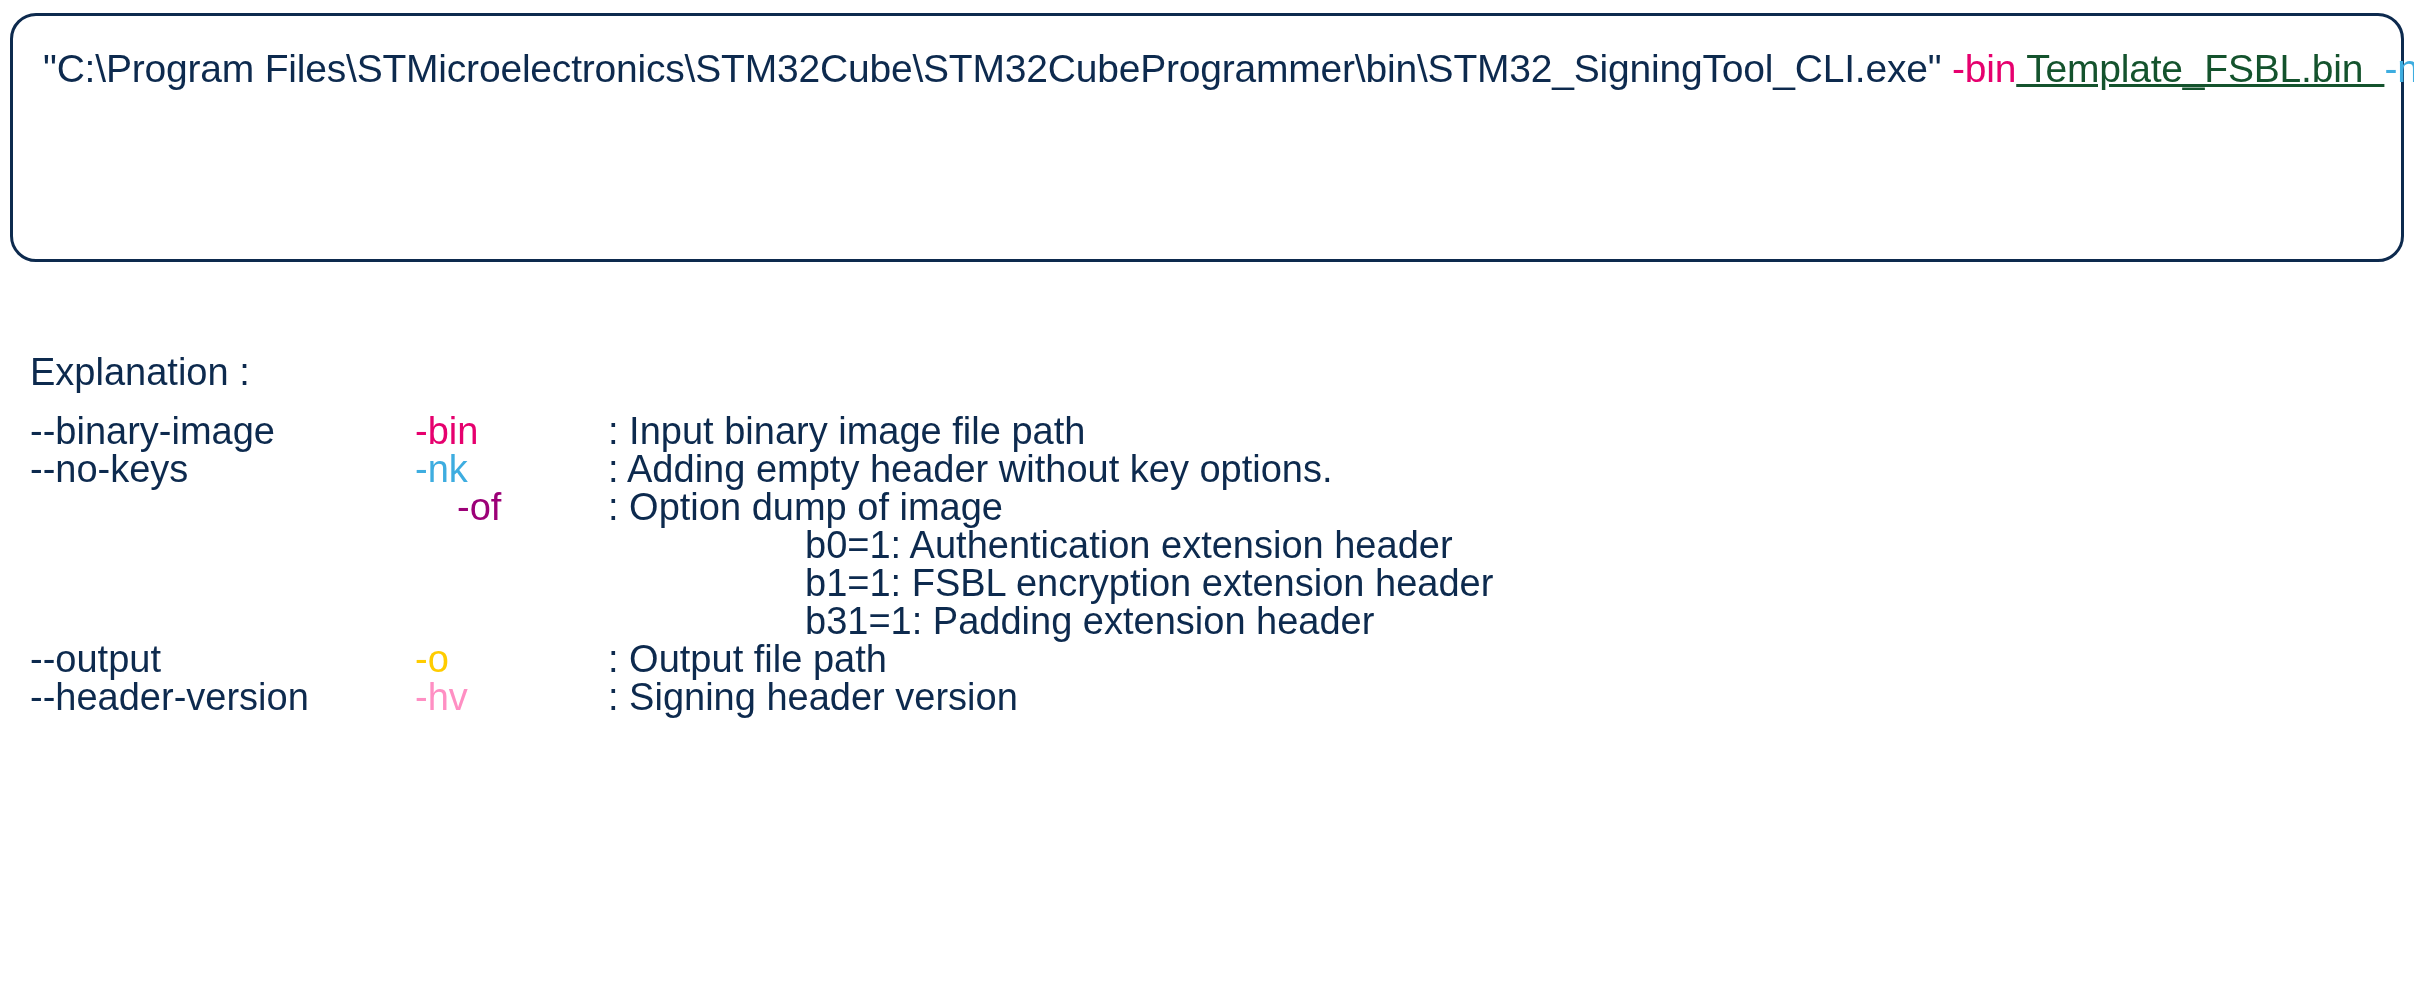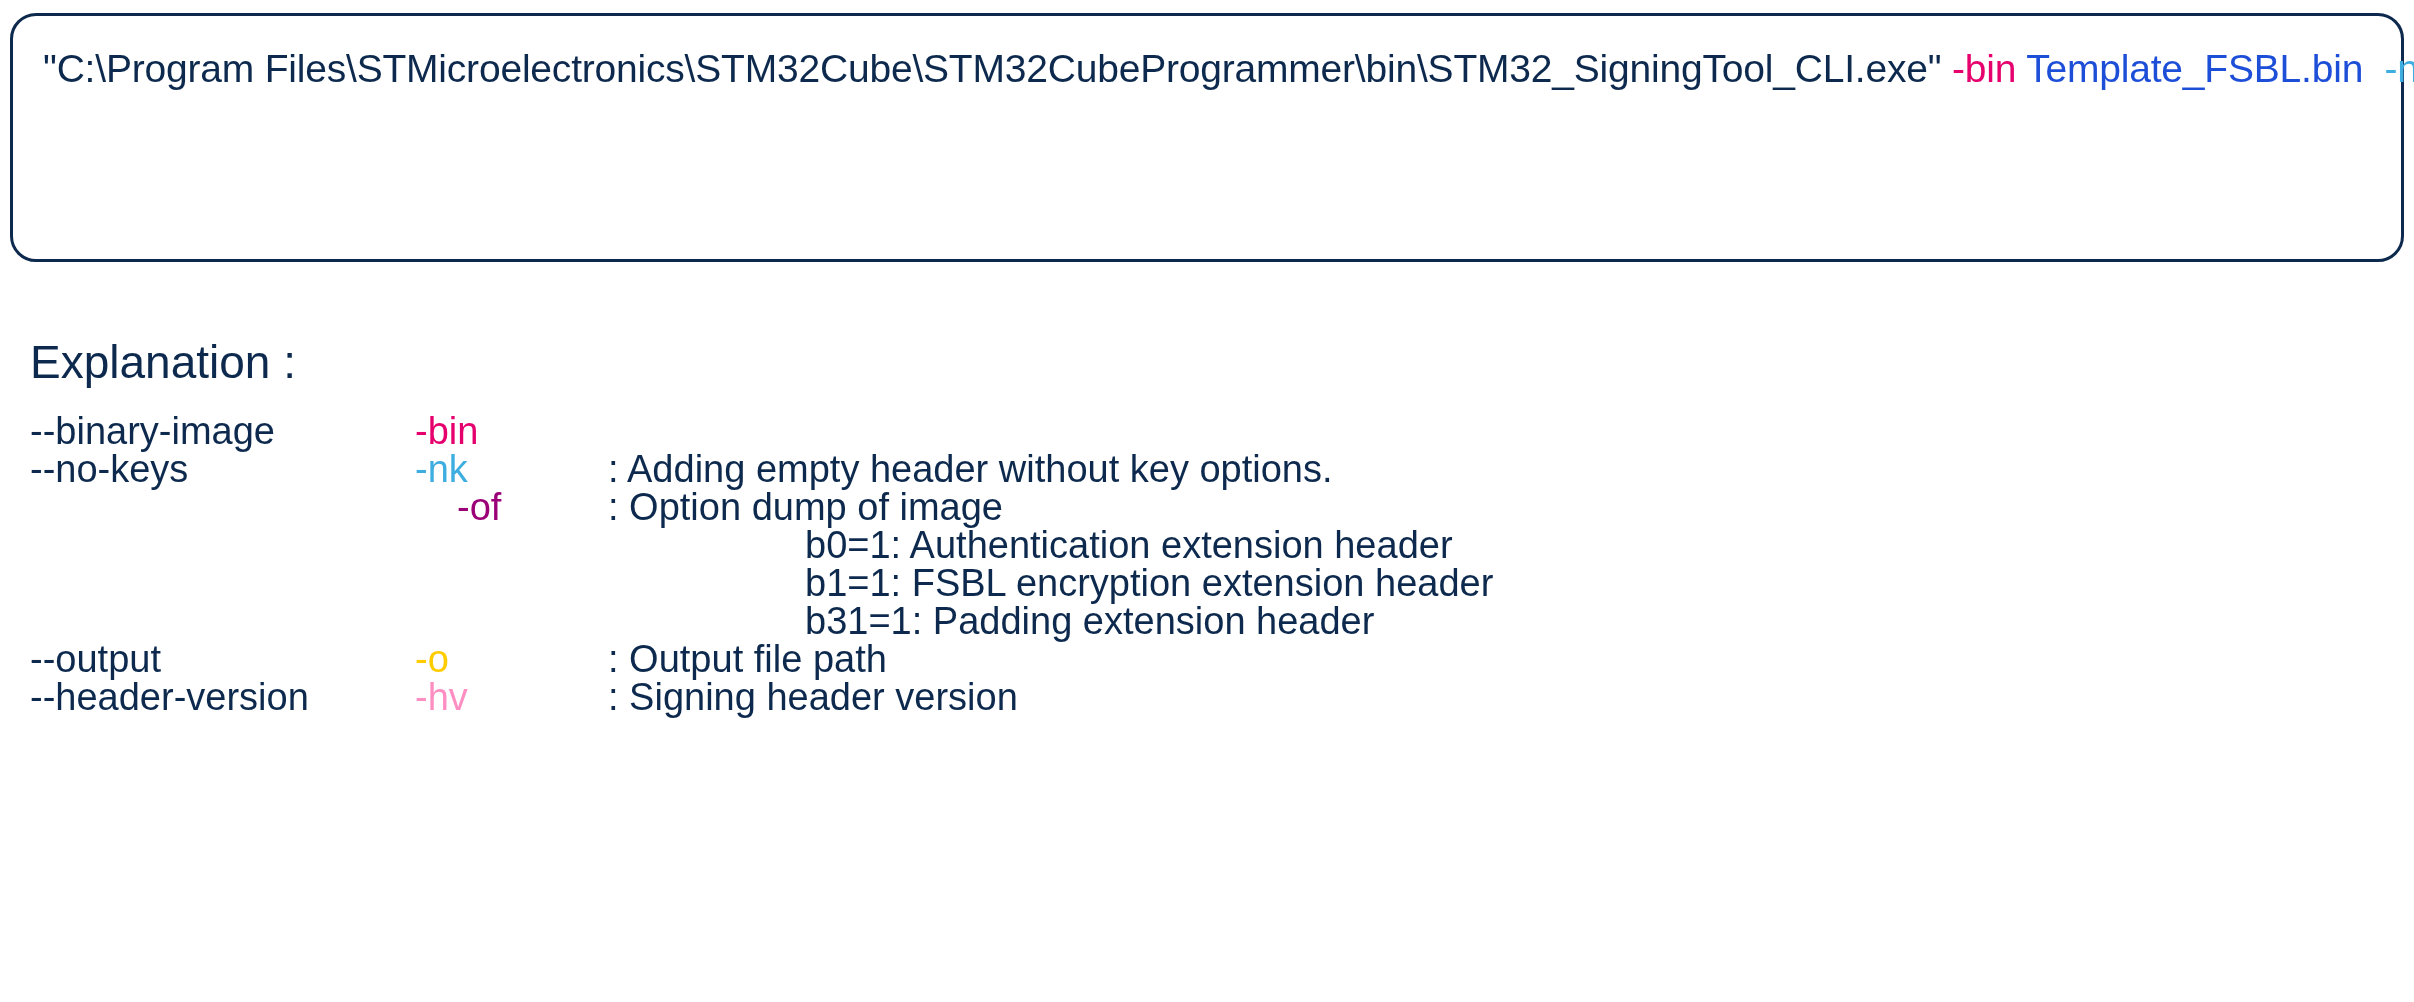--- a/index.html
+++ b/index.html
@@ -39,22 +39,22 @@
     color: #0d2a4e;
     white-space: normal;
     word-break: normal;
   }
   #command-text .tok { white-space: pre; }
 
   
   #explanation-title {
     position: absolute;
     left: 30px;
-    top: 340px;
-    font-size: 46px;
+    top: 350px;
+    font-size: 38px;
     line-height: 44px;
     color: #0d2a4e;
   }
 
   #explanation-table {
     position: absolute;
     left: 30px;
     top: 412px;
     width: 2300px;
     text-decoration: underline;
@@ -97,27 +97,27 @@
     position: absolute;
     left: 775px;
     top: 0;
     color: #0d2a4e;
   }
 </style>
 </head>
 <body>
 
 <div id="command-box">
-  <div id="command-text"><span class="tok" style="color: rgb(13, 42, 78);">"C:\Program Files\STMicroelectronics\STM32Cube\STM32CubeProgrammer\bin\STM32_SigningTool_CLI.exe" </span><span class="tok" style="color: rgb(230, 0, 110);">-bin</span><span class="tok" style="color: #1d4ed8;"> Template_FSBL.bin  </span><span class="tok" style="color: rgb(62, 173, 224);">-nk</span></div>
+  <div id="command-text"><span class="tok" style="color: rgb(13, 42, 78);">"C:\Program Files\STMicroelectronics\STM32Cube\STM32CubeProgrammer\bin\STM32_SigningTool_CLI.exe" </span><span class="tok" style="color: rgb(230, 0, 110);">-bin</span><span class="tok" style="color: #14532d; text-decoration: underline;"> Template_FSBL.bin  </span><span class="tok" style="color: rgb(62, 173, 224);">-nk</span></div>
 </div>
 
 <div id="explanation-title">Explanation :</div>
 
 <div id="explanation-table">
-    <div class="exp-row"><span class="col-long">--binary-image</span><span class="col-short" style="color: rgb(230, 0, 110);">-bin</span></div>
+    <div class="exp-row"><span class="col-long">--binary-image</span><span class="col-short" style="color: rgb(230, 0, 110);">-bin</span><span class="col-desc">: Input binary image file path</span></div>
     <div class="exp-row"><span class="col-long">--no-keys</span><span class="col-short" style="color: rgb(62, 173, 224);">-nk</span><span class="col-desc">: Adding empty header without key options.</span></div>
     <div class="exp-row"><span class="col-short" style="color: rgb(156, 0, 119); margin-left: 42px;">-of</span><span class="col-desc">: Option dump of image</span></div>
     <div class="sub-row"><span class="sub-text">b0=1: Authentication extension header</span></div>
     <div class="sub-row"><span class="sub-text">b1=1: FSBL encryption extension header</span></div>
     <div class="sub-row"><span class="sub-text">b31=1: Padding extension header</span></div>
     <div class="exp-row"><span class="col-long">--output</span><span class="col-short" style="color: rgb(255, 204, 0);">-o</span><span class="col-desc">: Output file path</span></div>
     <div class="exp-row"><span class="col-long">--header-version</span><span class="col-short" style="color: rgb(255, 143, 195);">-hv</span><span class="col-desc">: Signing header version</span></div>
   </div>
 
 </body></html>

